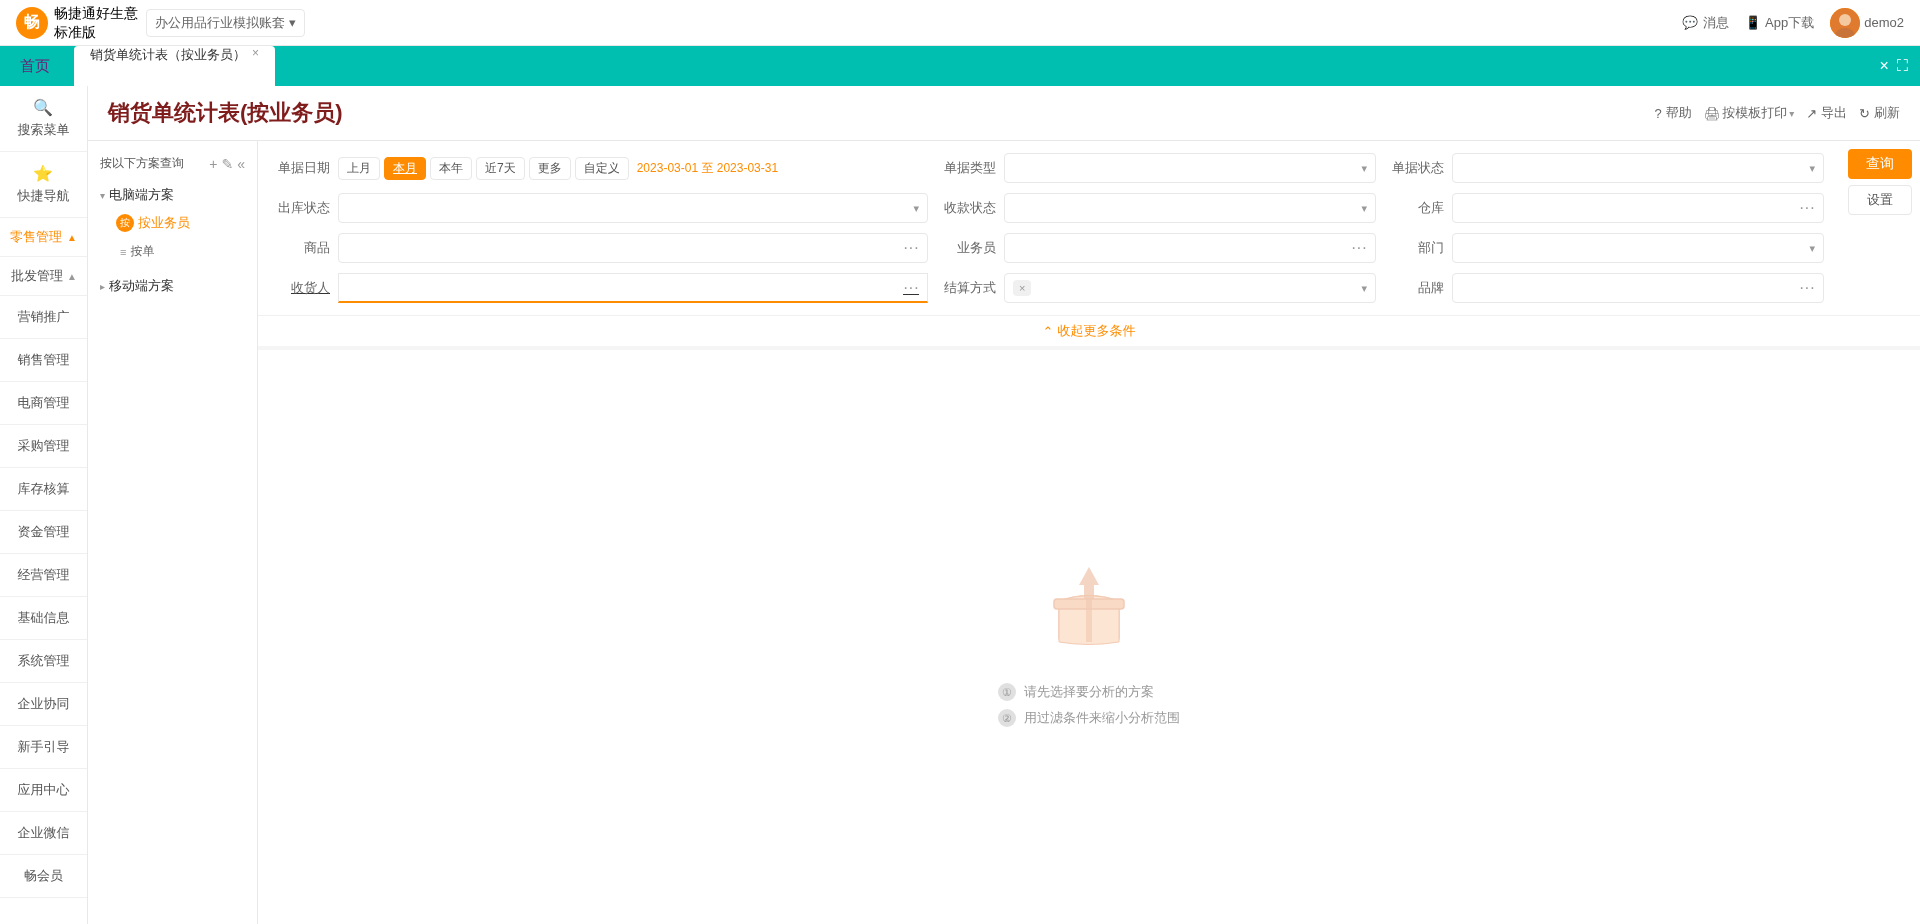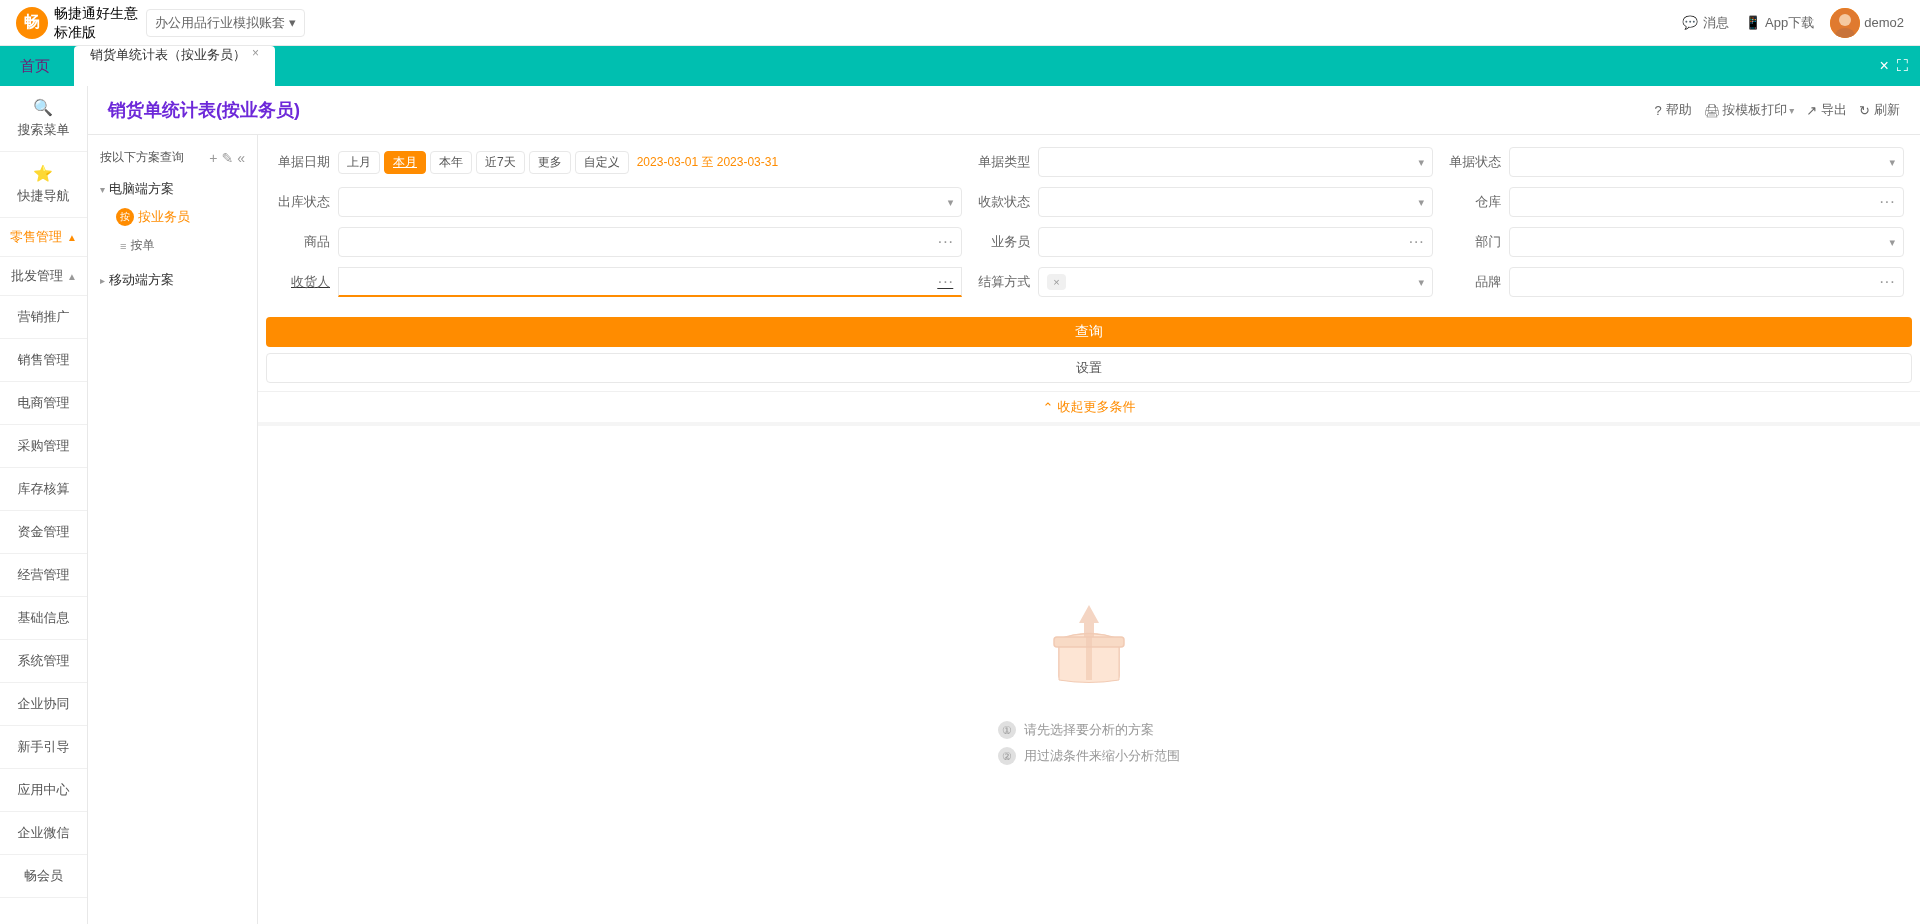--- a/index.html
+++ b/index.html
@@ -95,21 +95,21 @@
 
     
     .page-header {
       background: #fff;
       padding: 12px 20px;
       border-bottom: 1px solid #e8e8e8;
       display: flex;
       align-items: center;
       justify-content: space-between;
     }
-    .page-title { font-size: 18px; font-weight: bold; color: #6d28d9; }
+    .page-title { font-size: 22px; font-weight: bold; color: #7f1d1d; }
     .page-header-actions { display: flex; align-items: center; gap: 12px; }
     .header-action-btn {
       display: flex; align-items: center; gap: 4px; color: #666; cursor: pointer; font-size: 13px;
     }
     .header-action-btn.with-dropdown { gap: 2px; }
 
     
     .schemes-panel {
       width: 170px;
       flex-shrink: 0;
@@ -243,21 +243,21 @@
       border: 1px solid #e8e8e8;
       border-radius: 4px;
       padding: 5px 14px;
       font-size: 13px;
       cursor: pointer;
       white-space: nowrap;
       text-align: center;
     }
 
     
-    .filter-with-actions { display: flex; background: #fff; flex-direction: column; }
+    .filter-with-actions { display: flex; background: #fff; }
     .filter-forms-area { flex: 1; padding: 12px 16px; }
 
     
     .empty-area {
       flex: 1;
       display: flex;
       flex-direction: column;
       align-items: center;
       justify-content: center;
       background: #fff;

